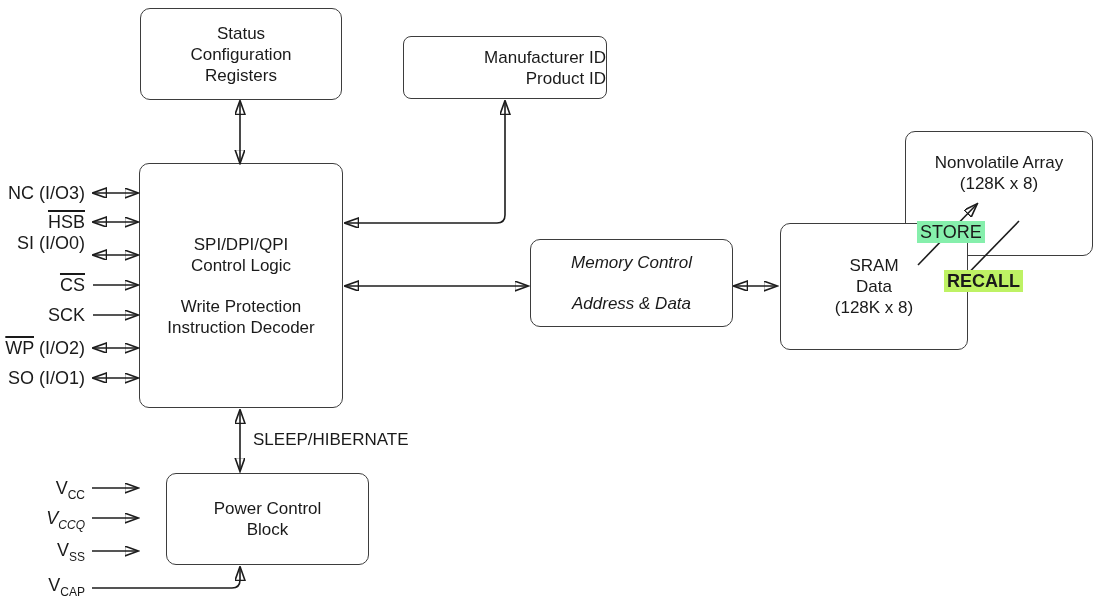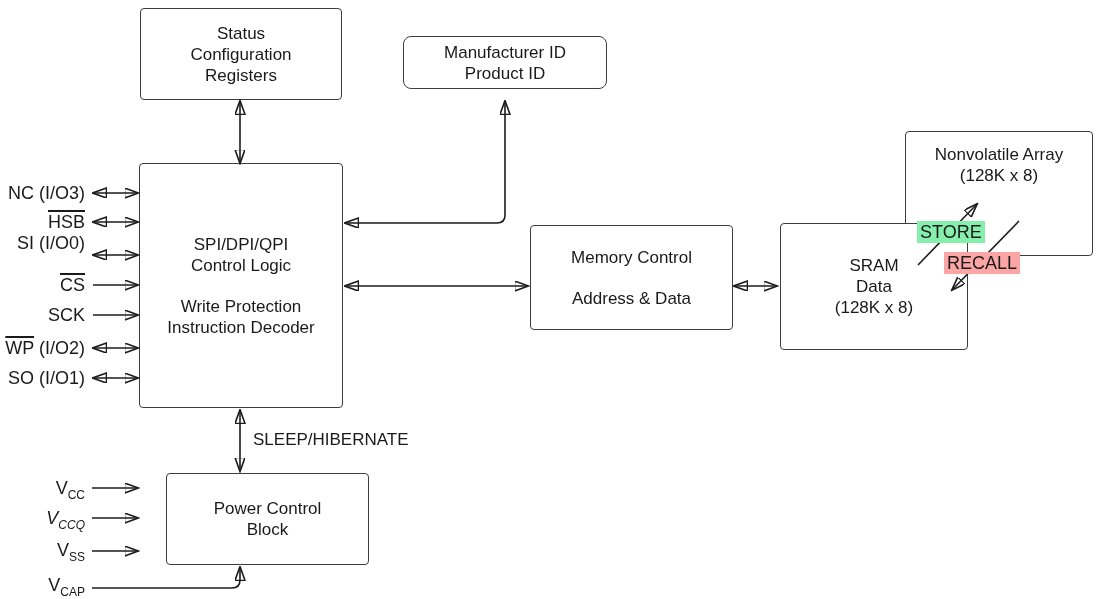--- a/index.html
+++ b/index.html
@@ -2,38 +2,38 @@
 <html><head>
 <meta charset="utf-8">
 <style>
   html,body{margin:0;padding:0;background:#fff;}
   #canvas{
     position:relative;width:1100px;height:599px;background:#fff;overflow:hidden;
     font-family:"Liberation Sans","DejaVu Sans",sans-serif;color:#1a1a1a;
   }
   .box{
     position:absolute;box-sizing:border-box;background:#fff;
-    border:1.6px solid #3d3d3d;border-radius:4px;
+    border:1.6px solid #3d3d3d;border-radius:10px;
     display:flex;flex-direction:column;justify-content:center;align-items:center;
     text-align:center;font-size:17px;line-height:21px;z-index:2;
   }
   .box .gap{height:20px;}
-  #box-nv{z-index:1;justify-content:flex-start;padding-top:12px;}
+  #box-nv{z-index:1;justify-content:flex-start;padding-top:20px;}
   #svg-connectors{position:absolute;top:0;left:0;z-index:3;pointer-events:none;}
   #svg-connectors path{stroke:#1c1c1c;stroke-width:1.6;fill:none;}
   .pin-row{
     position:absolute;left:0;width:85px;height:22px;line-height:22px;
     text-align:right;font-size:18px;white-space:nowrap;z-index:2;
   }
   .bar{text-decoration-line:overline;text-decoration-thickness:1.5px;}
   sub{font-size:12px;line-height:0;}
   .float-label{position:absolute;white-space:nowrap;z-index:4;}
   #label-sleep{left:253px;top:429px;font-size:17px;line-height:22px;}
   #label-store{left:917px;top:221px;font-size:18px;line-height:20px;background:#86efac;padding:1px 3px;}
-  #label-recall{left:944px;top:252px;font-size:18px;line-height:20px;background:#fca5a5;padding:1px 3px;}
+  #label-recall{left:944px;top:270px;font-size:18px;line-height:20px;background:#bef264;padding:1px 3px;font-weight:bold;}
 </style>
 </head>
 <body>
 
 <div id="canvas">
 
   <div class="box" id="box-nv" style="left:905px;top:131px;width:188px;height:125px;">
     <div>Nonvolatile Array</div>
     <div>(128K x 8)</div>
   </div>
@@ -44,34 +44,34 @@
     <div>(128K x 8)</div>
   </div>
 
   <div class="box" id="box-status" style="left:140px;top:8px;width:202px;height:92px;">
     <div>Status</div>
     <div>Configuration</div>
     <div>Registers</div>
   </div>
 
 
-  <div class="box" id="box-manuf" style="left:403px;top:36px;width:204px;height:53px;border-radius:8px;">
+  <div class="box" id="box-manuf" style="left:403px;top:36px;width:204px;height:63px;border-radius:8px;align-items:flex-end;">
     <div>Manufacturer ID</div>
     <div>Product ID</div>
   </div>
 
   <div class="box" id="box-spi" style="left:139px;top:163px;width:204px;height:245px;">
     <div>SPI/DPI/QPI</div>
     <div>Control Logic</div>
     <div class="gap"></div>
     <div>Write Protection</div>
     <div>Instruction Decoder</div>
   </div>
 
-  <div class="box" id="box-memory" style="left:530px;top:225px;width:203px;height:105px;">
+  <div class="box" id="box-memory" style="left:530px;top:239px;width:203px;height:88px;font-style:italic;">
     <div>Memory Control</div>
     <div class="gap"></div>
     <div>Address &amp; Data</div>
   </div>
 
   <div class="box" id="box-power" style="left:140px;top:473px;width:203px;height:92px;margin-left:26px;">
     <div>Power Control</div>
     <div>Block</div>
   </div>
 

